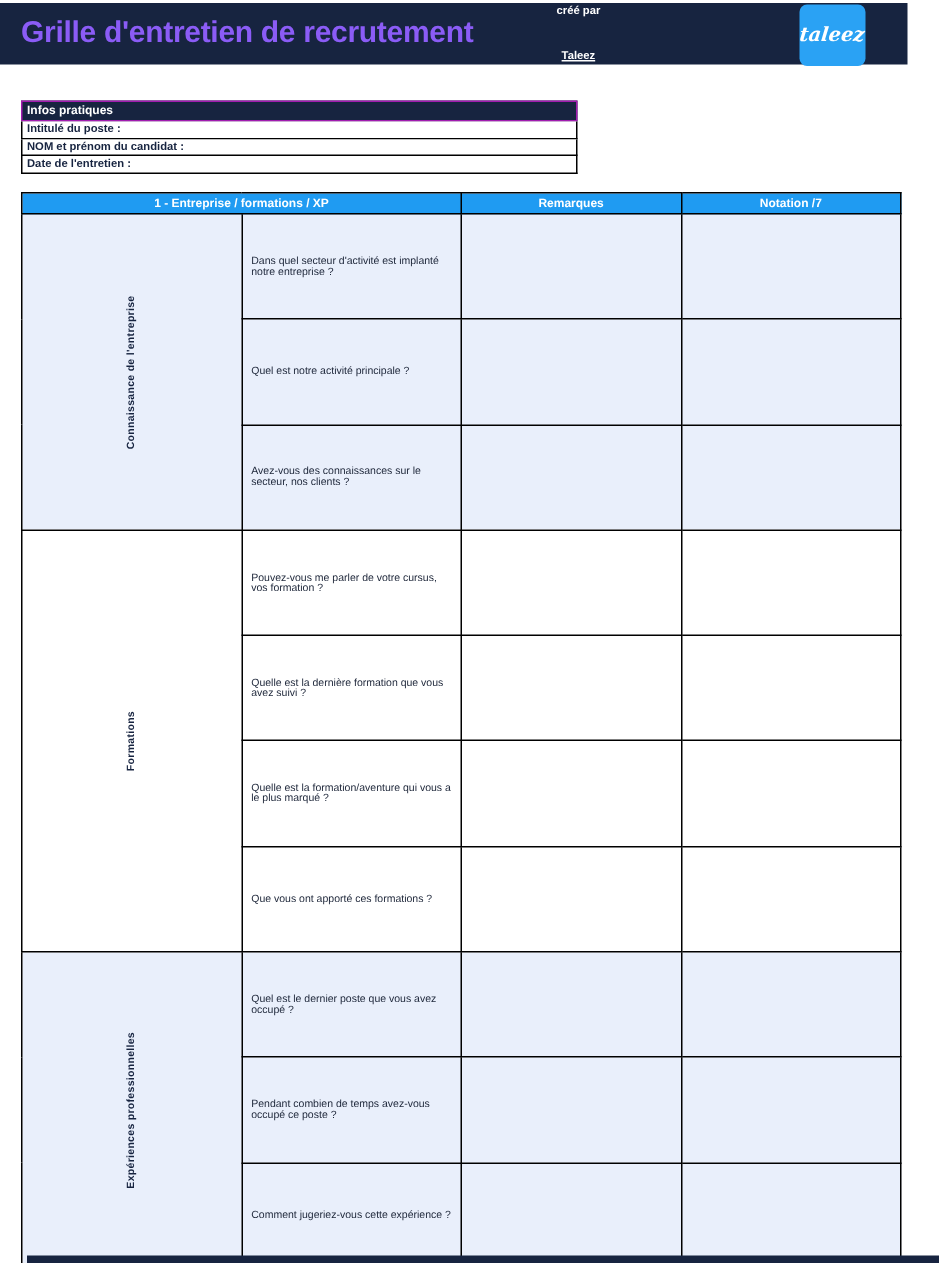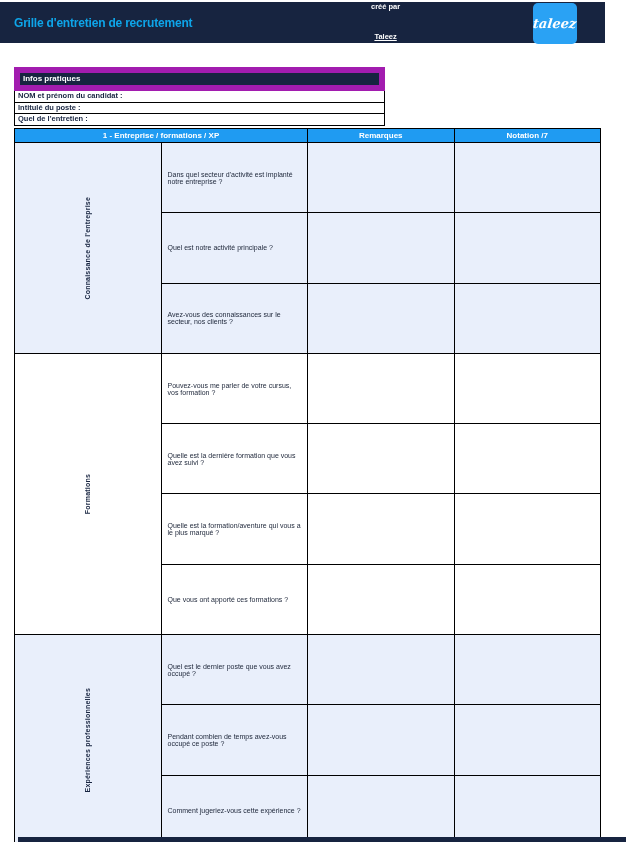--- a/index.html
+++ b/index.html
@@ -8,21 +8,21 @@
     background:#ffffff;
     font-family:"Liberation Sans", sans-serif;
     -webkit-font-smoothing:antialiased;
   }
   
   .topbar{
     position:absolute;left:0;top:2px;width:605px;height:41px;
     background:#172440;display:flex;align-items:center;
   }
   .topbar .title{
-    color:#0ea5e9;font-weight:bold;font-size:12px;margin-left:14px;
+    color:#8b5cf6;font-weight:bold;font-size:20px;margin-left:14px;
     letter-spacing:-0.2px;
   }
   .topbar .credit{
     position:absolute;left:371px;top:0;height:100%;
     display:flex;align-items:center;
     color:#ffffff;font-size:7.5px;font-weight:bold;gap:21px;flex-direction:column;
   }
   .topbar .credit a{color:#ffffff;text-decoration:underline;cursor:pointer;}
   .logo{
     position:absolute;left:533px;top:1px;width:44px;height:41px;
@@ -33,21 +33,21 @@
     color:#ffffff;font-family:"DejaVu Serif", serif;
     font-style:italic;font-weight:bold;font-size:13px;
     transform:skewX(-6deg);
   }
   
   .infos{
     position:absolute;left:14px;top:67px;width:371px;
   }
   .infos .infos-header{
     background:#172440;color:#ffffff;font-weight:bold;font-size:8px;
-    border:6px solid #a21caf;height:12px;line-height:12px;padding-left:3px;
+    border:1px solid #a21caf;height:12px;line-height:12px;padding-left:3px;
   }
   .infos .infos-row{
     background:#ffffff;color:#172440;font-weight:bold;font-size:7.5px;
     border:1px solid #000;border-top:none;height:10.5px;line-height:10.5px;
     padding-left:3px;
   }
   
   table.grid{
     position:absolute;left:14px;top:128px;
     border-collapse:collapse;table-layout:fixed;width:587px;
@@ -90,23 +90,23 @@
     <span>créé par</span>
     <a>Taleez</a>
   </div>
   <div class="logo">
     <span>taleez</span>
   </div>
 </div>
 
 <div class="infos">
   <div class="infos-header">Infos pratiques</div>
+  <div class="infos-row">Intitulé du poste :</div>
   <div class="infos-row">NOM et prénom du candidat :</div>
-  <div class="infos-row">Intitulé du poste :</div>
-  <div class="infos-row">Quel de l'entretien :</div>
+  <div class="infos-row">Date de l'entretien :</div>
 </div>
 
 <table class="grid">
   <thead>
     <tr>
       <th class="col-head" colspan="2">1 - Entreprise / formations / XP</th>
       <th class="col-head">Remarques</th>
       <th class="col-head">Notation /7</th>
     </tr>
   </thead>

